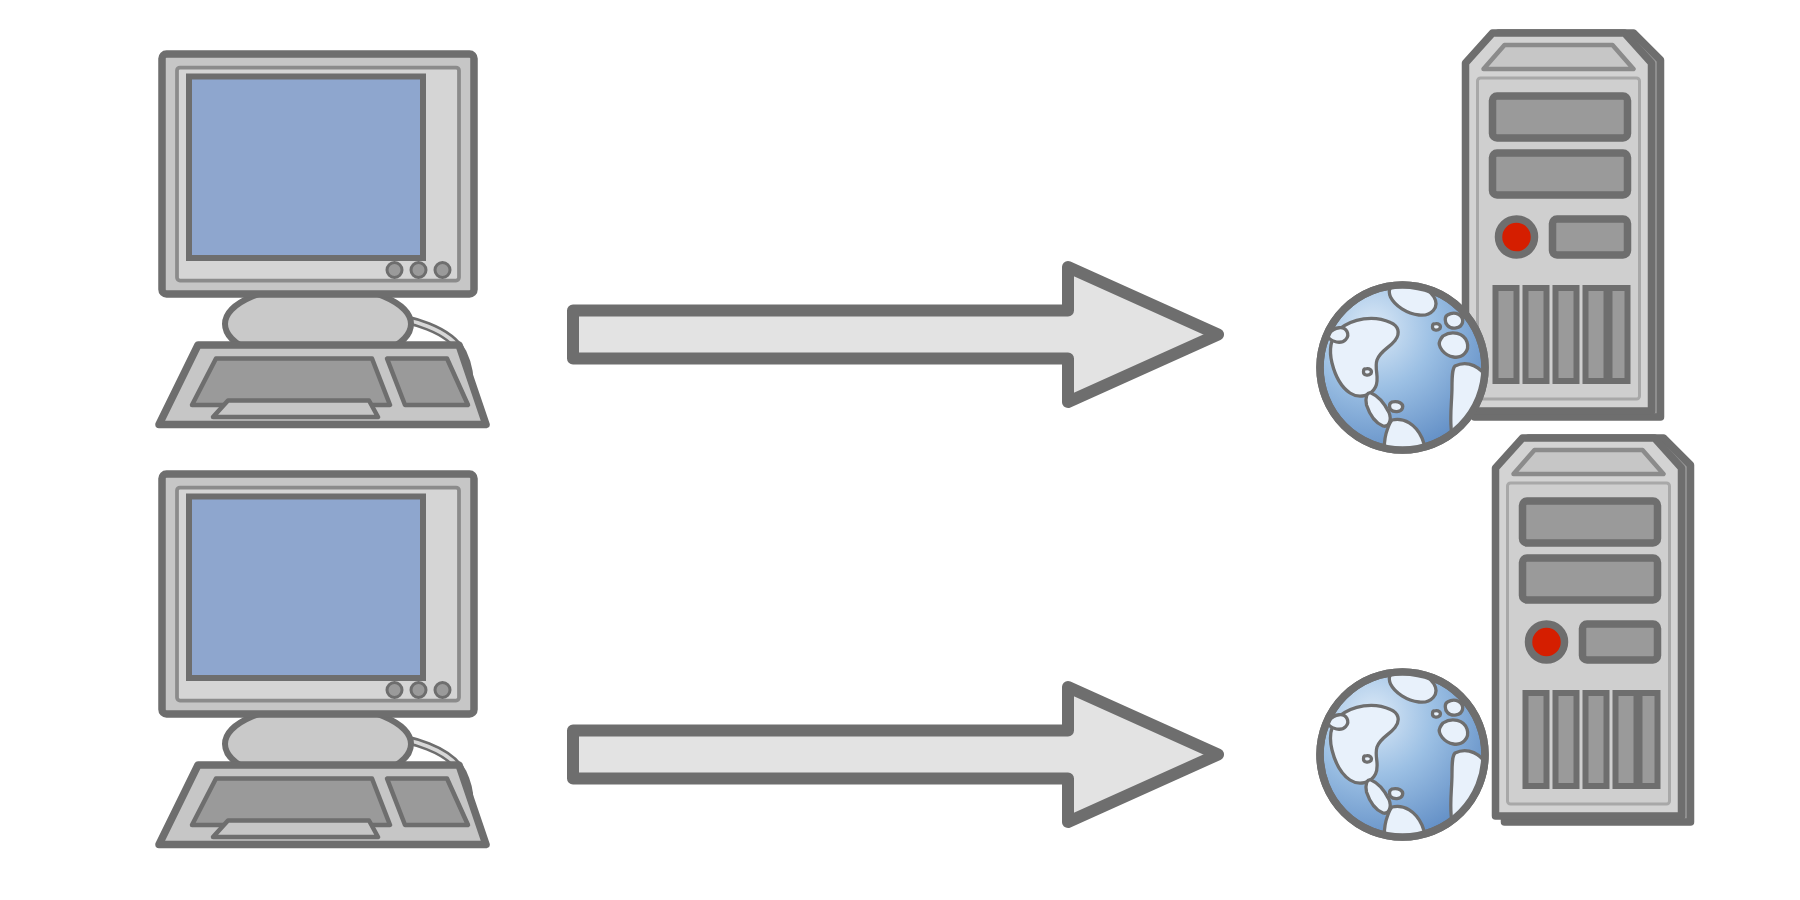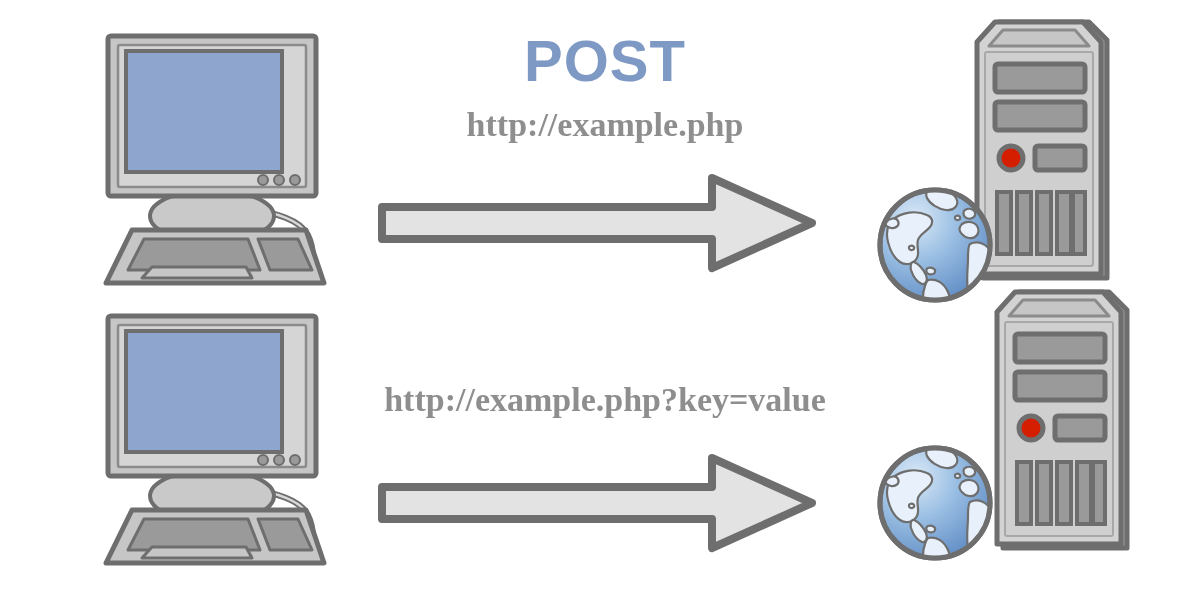--- a/index.html
+++ b/index.html
@@ -72,23 +72,21 @@
       <path d="M32,200 L206,200 L224,253 L6,253 Z" fill="#c6c6c6" stroke="#6e6e6e" stroke-width="5" stroke-linejoin="round"></path>
 
       <path d="M44,209 L148,209 L160,240 L28,240 Z" fill="#9a9a9a" stroke="#6e6e6e" stroke-width="3" stroke-linejoin="round"></path>
 
       <path d="M158,209 L198,209 L212,240 L170,240 Z" fill="#9a9a9a" stroke="#6e6e6e" stroke-width="3" stroke-linejoin="round"></path>
 
       <path d="M52,237 L146,237 L152,248 L42,248 Z" fill="#c6c6c6" stroke="#6e6e6e" stroke-width="3" stroke-linejoin="round"></path>
     </svg>
   </div>
 
-  <div class="method-label" style="left:390px; top:32px; width:430px;">POST</div>
-
-  <div class="url-label" style="left:390px; top:108px; width:430px;">http://example.php</div>
+
 
   <div class="row-group" style="left:372px; top:168px;">
     <svg width="450" height="110" viewBox="0 0 450 110">
       <path d="M10,39
                L340,39
                L340,10
                L440,55
                L340,100
                L340,71
                L10,71 Z" fill="#e3e3e3" stroke="#6e6e6e" stroke-width="8" stroke-linejoin="round" stroke-linecap="round"></path>
@@ -182,21 +180,20 @@
       <circle cx="195" cy="150" r="5" fill="#9a9a9a" stroke="#6e6e6e" stroke-width="2"></circle>
 
       <path d="M32,200 L206,200 L224,253 L6,253 Z" fill="#c6c6c6" stroke="#6e6e6e" stroke-width="5" stroke-linejoin="round"></path>
       <path d="M44,209 L148,209 L160,240 L28,240 Z" fill="#9a9a9a" stroke="#6e6e6e" stroke-width="3" stroke-linejoin="round"></path>
       <path d="M158,209 L198,209 L212,240 L170,240 Z" fill="#9a9a9a" stroke="#6e6e6e" stroke-width="3" stroke-linejoin="round"></path>
       <path d="M52,237 L146,237 L152,248 L42,248 Z" fill="#c6c6c6" stroke="#6e6e6e" stroke-width="3" stroke-linejoin="round"></path>
     </svg>
   </div>
 
 
-  <div class="url-label" style="left:350px; top:383px; width:510px;">http://example.php?key=value</div>
 
   <div class="row-group" style="left:372px; top:448px;">
     <svg width="450" height="110" viewBox="0 0 450 110">
       <path d="M10,39
                L340,39
                L340,10
                L440,55
                L340,100
                L340,71
                L10,71 Z" fill="#e3e3e3" stroke="#6e6e6e" stroke-width="8" stroke-linejoin="round" stroke-linecap="round"></path>

